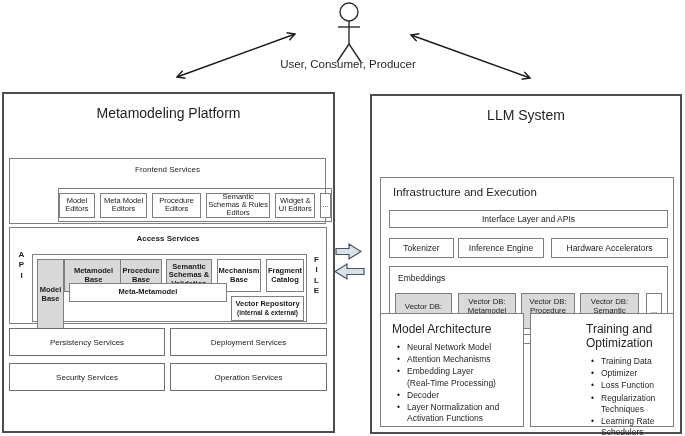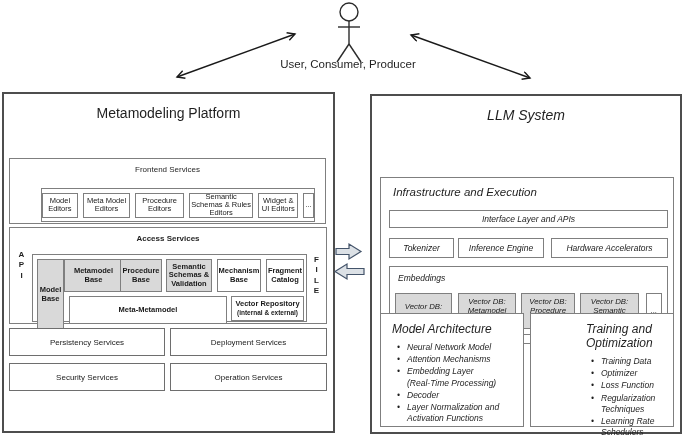--- a/index.html
+++ b/index.html
@@ -1,44 +1,44 @@
 <!DOCTYPE html>
 <html><head>
 <meta charset="utf-8">
 <style>
   html,body{margin:0;padding:0;background:#ffffff;}
   body{font-family:"Liberation Sans", sans-serif;color:#1a1a1a;}
   .stage{position:relative;width:685px;height:436px;background:#fff;overflow:hidden;}
   svg{display:block;}
   .panel{position:absolute;border:2px solid #4d4d4d;background:#fff;box-sizing:border-box;}
   .panel.left{left:2px;top:92px;width:333px;height:341px;}
-  .panel.right{left:370px;top:94px;width:312px;height:340px;font-style:italic;}
+  .panel.right{left:370px;top:94px;width:312px;height:340px;}
   .panel-title{position:absolute;left:0;right:0;top:11px;text-align:center;font-size:14px;color:#1f1f1f;}
   .box{position:absolute;border:1px solid #7f7f7f;background:#fff;box-sizing:border-box;}
   .box-label{text-align:center;font-size:8px;padding-top:6px;color:#1f1f1f;}
   
   .frontend{left:5px;top:64px;width:317px;height:66px;}
-  .editors-row{position:absolute;left:31px;top:29px;width:274px;height:34px;border:1px solid #7f7f7f;box-sizing:border-box;display:flex;align-items:center;gap:5px;padding-left:0;}
+  .editors-row{position:absolute;left:48px;top:29px;width:274px;height:34px;border:1px solid #7f7f7f;box-sizing:border-box;display:flex;align-items:center;gap:5px;padding-left:0;}
   .ebox{border:1px solid #7f7f7f;height:25px;display:flex;align-items:center;justify-content:center;text-align:center;font-size:7.5px;line-height:1.1;box-sizing:border-box;background:#fff;}
   .e1{width:36px;} .e2{width:48px;} .e3{width:49px;} .e4{width:65px;} .e5{width:40px;} .e6{width:11px;}
   
   .access{left:5px;top:133px;width:318px;height:97px;font-weight:bold;}
   .vtext{position:absolute;width:7px;font-size:8px;line-height:1.3;word-break:break-all;text-align:center;color:#1f1f1f;}
   .vtext.api{left:8px;top:22px;}
   .vtext.file{left:303px;top:27px;}
   .acc-inner{position:absolute;left:22px;top:26px;width:275px;height:68px;border:1px solid #7f7f7f;box-sizing:border-box;}
   .bbox{position:absolute;border:1px solid #7f7f7f;box-sizing:border-box;display:flex;align-items:center;justify-content:center;text-align:center;font-size:7.5px;line-height:1.15;background:#fff;}
   .bbox.gray{background:#d9d9d9;}
   .b-model{left:4px;top:4px;width:27px;height:72px;}
   .b-meta{left:31px;top:4px;width:59px;height:33px;}
   .b-proc{left:87px;top:4px;width:42px;height:33px;}
   .b-sem{left:133px;top:4px;width:46px;height:33px;}
   .b-mech{left:184px;top:4px;width:44px;height:33px;}
   .b-frag{left:233px;top:4px;width:38px;height:33px;}
-  .b-mm{left:36px;top:41px;width:158px;height:28px;}
+  .b-mm{left:36px;top:28px;width:158px;height:19px;}
   .b-repo{left:198px;top:41px;width:73px;height:25px;flex-direction:column;}
   .repo-sub{font-size:6.5px;}
   
   .svc{position:absolute;border:1px solid #6e6e6e;display:flex;align-items:center;justify-content:center;font-size:8px;box-sizing:border-box;background:#fff;}
   .svc.s1{left:5px;top:234px;width:156px;height:28px;}
   .svc.s2{left:166px;top:234px;width:157px;height:28px;}
   .svc.s3{left:5px;top:269px;width:156px;height:28px;}
   .svc.s4{left:166px;top:269px;width:157px;height:28px;}
   
   .infra{position:absolute;left:8px;top:41px;width:294px;height:167px;border:1px solid #7f7f7f;box-sizing:border-box;margin-top:40px;}

